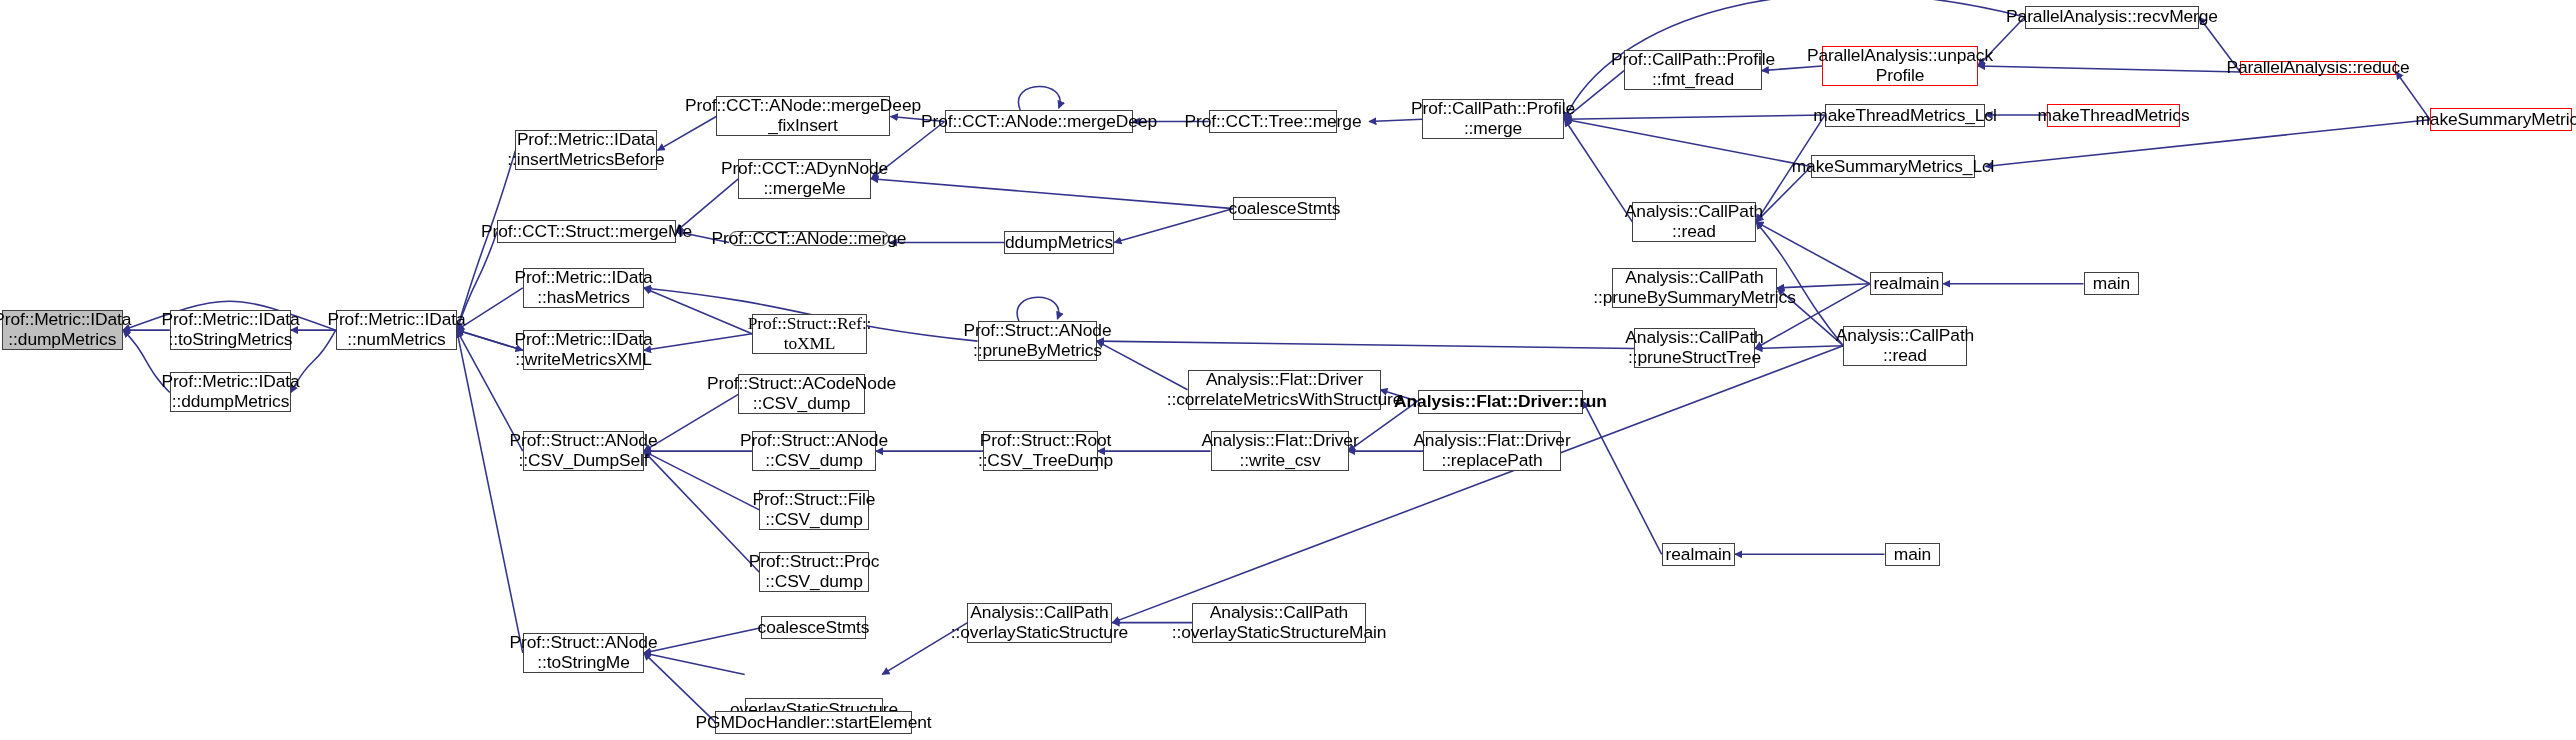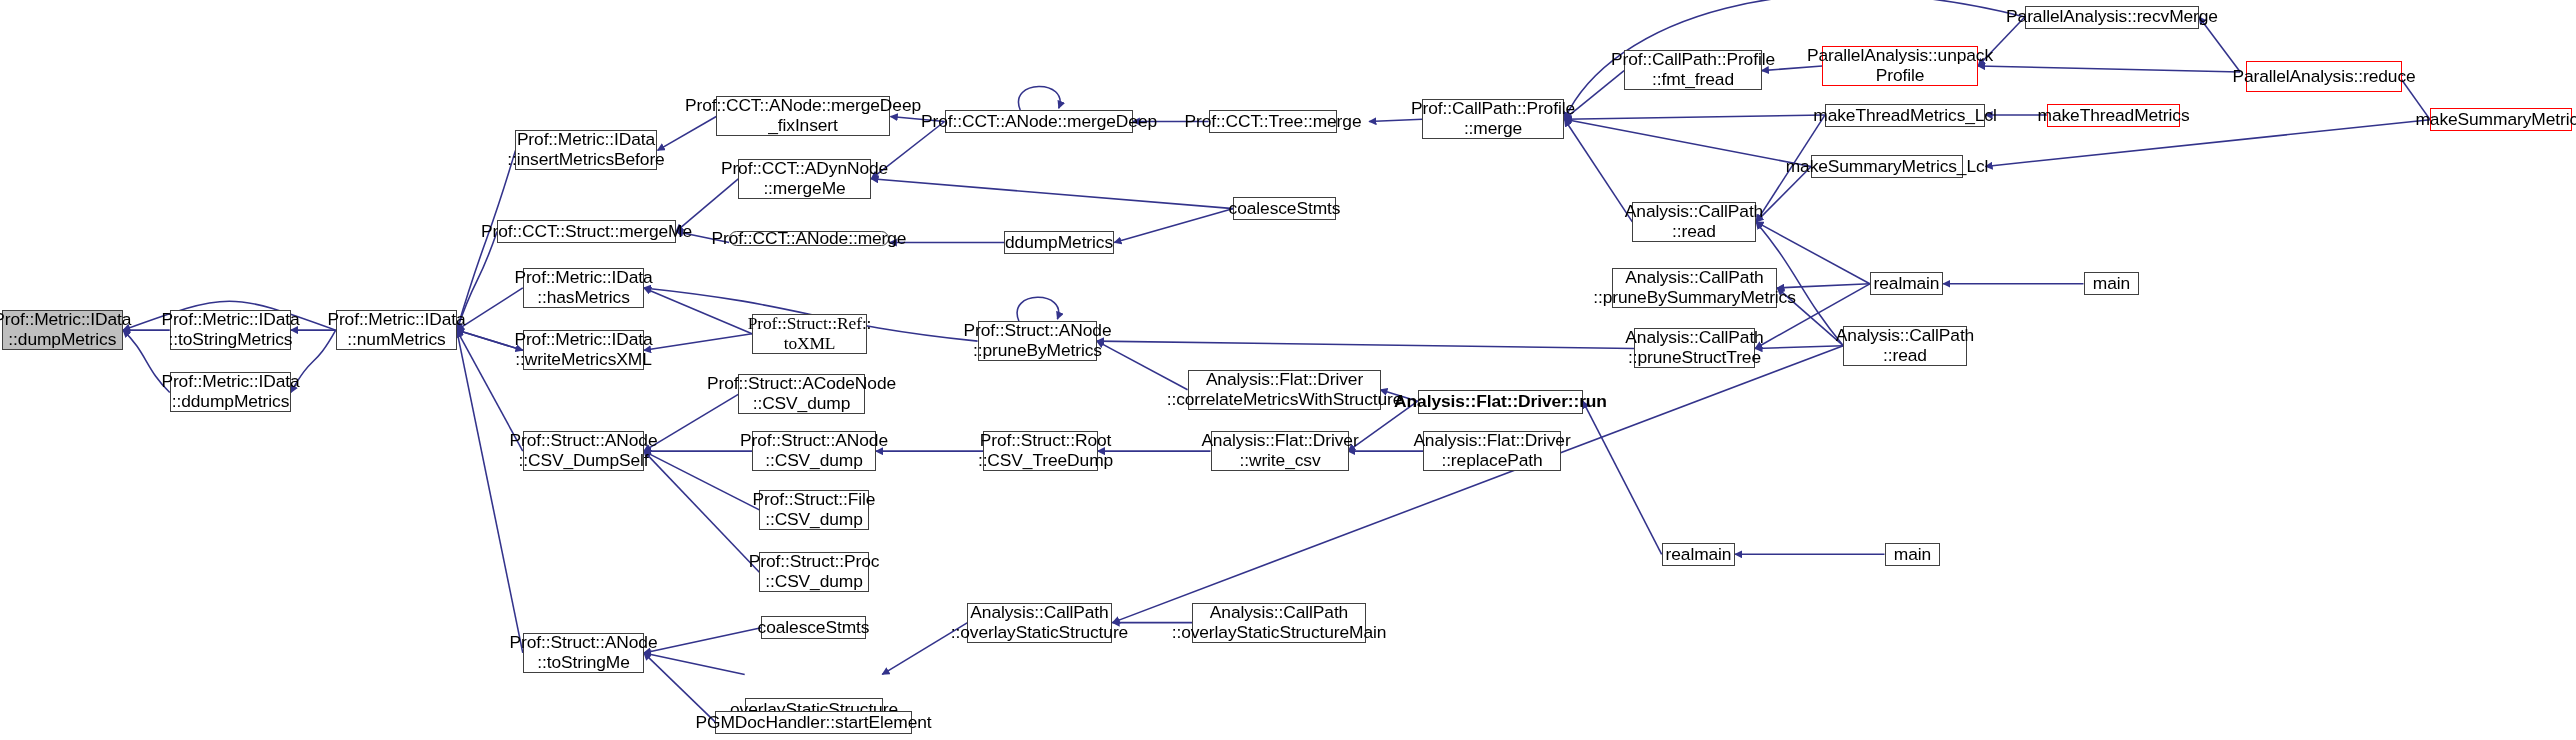--- a/index.html
+++ b/index.html
@@ -167,34 +167,34 @@
       <div class="node" style="left: 1192px; top: 603px; width: 174px; height: 40px;">Analysis::CallPath
 ::overlayStaticStructureMain</div>
       <div class="node" style="left: 1422px; top: 99px; width: 142px; height: 40px;">Prof::CallPath::Profile
 ::merge</div>
       <div class="node" style="left: 1418px; top: 390px; width: 165px; height: 24px; font-weight: bold;">Analysis::Flat::Driver::run</div>
       <div class="node" style="left: 1423px; top: 431px; width: 138px; height: 40px;">Analysis::Flat::Driver
 ::replacePath</div>
       <div class="node" style="left: 1624px; top: 50px; width: 138px; height: 40px;">Prof::CallPath::Profile
 ::fmt_fread</div>
       <div class="node" style="left: 1825px; top: 104px; width: 160px; height: 23px;">makeThreadMetrics_Lcl</div>
-      <div class="node" style="left: 1811px; top: 155px; width: 152px; height: 23px;">makeSummaryMetrics_Lcl</div>
+      <div class="node" style="left: 1811px; top: 155px; width: 164px; height: 23px;">makeSummaryMetrics_Lcl</div>
       <div class="node" style="left: 1632px; top: 202px; width: 124px; height: 40px;">Analysis::CallPath
 ::read</div>
       <div class="node" style="left: 1612px; top: 268px; width: 165px; height: 40px;">Analysis::CallPath
 ::pruneBySummaryMetrics</div>
       <div class="node" style="left: 1634px; top: 328px; width: 121px; height: 40px;">Analysis::CallPath
 ::pruneStructTree</div>
       <div class="node" style="left: 1843px; top: 326px; width: 124px; height: 40px;">Analysis::CallPath
 ::read</div>
       <div class="node" style="left: 1870px; top: 272px; width: 73px; height: 23px;">realmain</div>
       <div class="node" style="left: 2084px; top: 272px; width: 55px; height: 23px;">main</div>
       <div class="node" style="left: 1662px; top: 543px; width: 73px; height: 23px;">realmain</div>
       <div class="node" style="left: 1885px; top: 543px; width: 55px; height: 23px;">main</div>
       <div class="node red" style="left: 1822px; top: 46px; width: 156px; height: 40px;">ParallelAnalysis::unpack
 Profile</div>
       <div class="node red" style="left: 2047px; top: 104px; width: 133px; height: 23px;">makeThreadMetrics</div>
       <div class="node" style="left: 2025px; top: 5.5px; width: 174px; height: 23px;">ParallelAnalysis::recvMerge</div>
-      <div class="node red" style="left: 2240px; top: 61px; width: 156px; height: 31px; margin-left: 6px;">ParallelAnalysis::reduce</div>
+      <div class="node red" style="left: 2240px; top: 61px; width: 156px; height: 14px;">ParallelAnalysis::reduce</div>
       <div class="node red" style="left: 2430px; top: 108px; width: 142px; height: 23px;">makeSummaryMetrics</div>
     </div>
 </div>
 
 
 </body></html>

